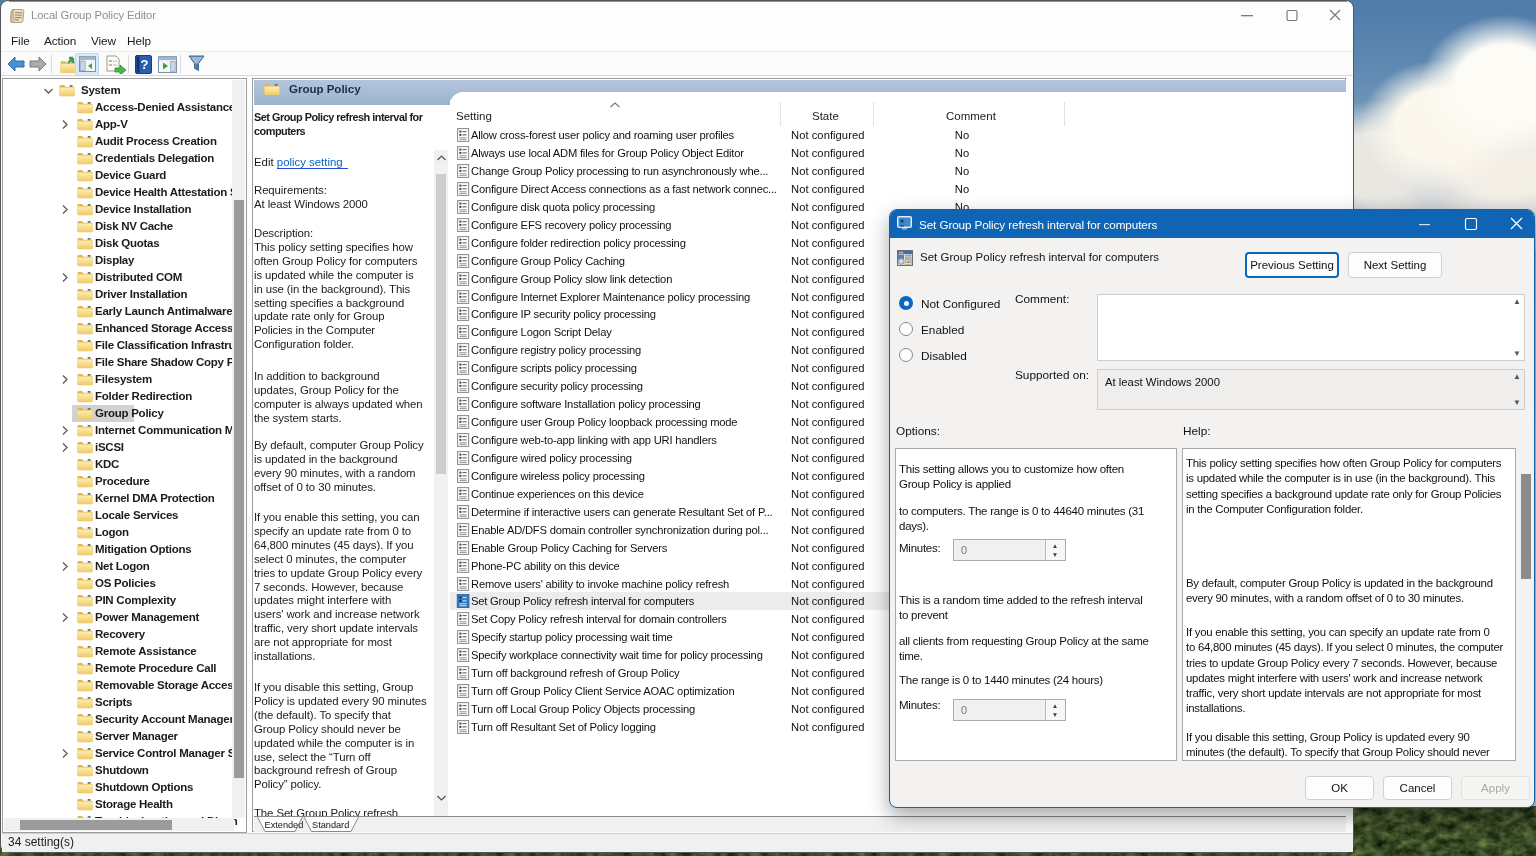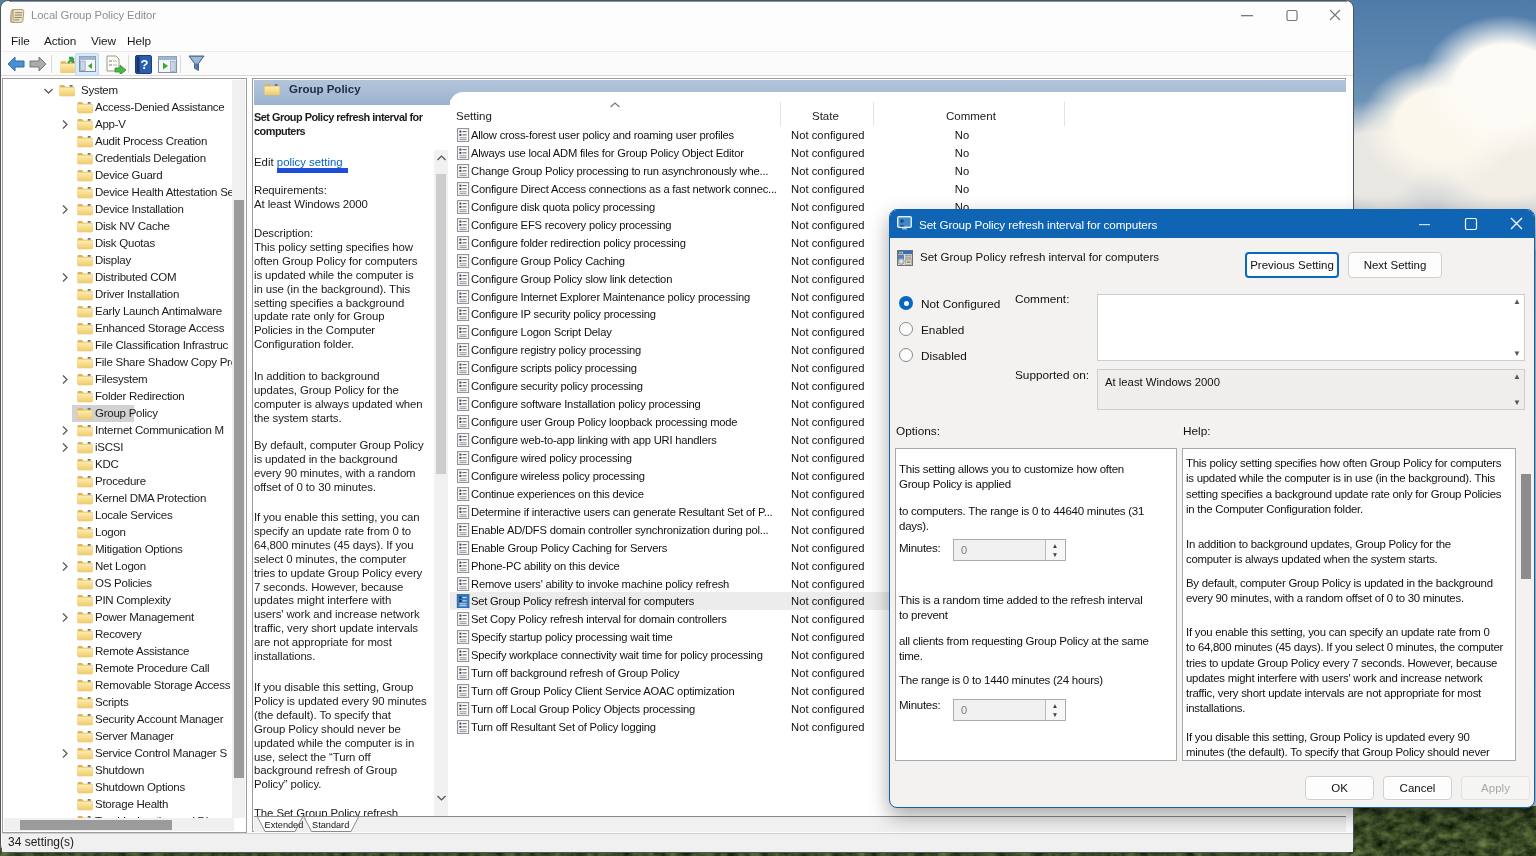--- a/index.html
+++ b/index.html
@@ -18,21 +18,21 @@
 
 
 #win{position:absolute;left:0;top:0;width:1354px;height:853px;background:#fdfdfd;border:1px solid #51565c;border-radius:8px;}
 #title{position:absolute;left:30px;top:8px;font-size:11.3px;letter-spacing:-0.1px;color:#8f9091;}
 .wbtn{position:absolute;top:0;width:14px;height:30px;color:#707070;}
 #menubar{position:absolute;left:0;top:29px;width:100%;height:22px;font-size:11.8px;color:#1a1a1a;letter-spacing:-0.1px;}
 #menubar span{position:absolute;top:4px;}
 #toolbar{position:absolute;left:0;top:50px;width:1352px;height:25px;background:#fbfbfb;border-top:1px solid #ececec;border-bottom:1px solid #d9d9d9;}
 .tsep{position:absolute;top:3px;width:1px;height:18px;background:#d9d9d9;}
 
-#tree{position:absolute;left:1px;top:77px;width:245px;height:755px;background:#fff;border:1px solid #9d9d9d;overflow:hidden;}
+#tree{position:absolute;left:1px;top:77px;width:245px;height:755px;background:#fff;border:1px solid #9d9d9d;overflow:hidden;font-weight:bold;}
 .ti{position:absolute;left:0;height:17px;width:245px;font-size:11.5px;color:#1b1b1b;letter-spacing:-0.25px;white-space:nowrap;}
 .ti .lbl{position:absolute;top:2px;}
 .hl{position:absolute;left:69px;top:0px;width:62px;height:17px;background:#d2d2d2;}
 #treevsb{position:absolute;right:1px;top:1px;width:13px;height:738px;background:#f0f0f0;}
 #treevsbth{position:absolute;left:1.5px;top:120px;width:10px;height:578px;background:#9b9b9b;}
 #treehsb{position:absolute;left:1px;bottom:1px;width:230px;height:13px;background:#f0f0f0;}
 #treehsbth{position:absolute;left:16px;top:1.5px;width:152px;height:10px;background:#9b9b9b;}
 
 #rp{position:absolute;left:251px;top:77px;width:1094px;height:754px;background:#fff;border:1px solid #9d9d9d;}
 #bluehdr{position:absolute;left:1px;top:1px;width:1092px;height:25px;background:linear-gradient(180deg,#b3c5da,#9cb3cf);}
@@ -508,21 +508,21 @@
 </div>
 <div id="rp">
 <div id="bluehdr">
         <svg class="abs" style="left:10px;top:3px" width="16" height="13">
           <use href="#fold"></use>
         </svg>
         <span>Group Policy</span>
       </div>
 <div id="desc">
 <div id="dtitle">Set Group Policy refresh interval for<br>computers</div>
-<div id="dedit">Edit <span style="color:#0563c1;border-bottom:5px solid #1d4ed8;padding-right:5px">policy setting</span></div>
+<div id="dedit">Edit <span style="color:#0563c1;border-bottom:1px solid #1d4ed8;padding-right:5px">policy setting</span></div>
 <div class="p" style="top:79px">Requirements:<br>At least Windows 2000</div>
 <div class="p" style="top:122px">Description:<br>This policy setting specifies how<br>often Group Policy for computers<br>is updated while the computer is<br>in use (in the background). This<br>setting specifies a background<br>update rate only for Group<br>Policies in the Computer<br>Configuration folder.</div>
 <div class="p" style="top:265px">In addition to background<br>updates, Group Policy for the<br>computer is always updated when<br>the system starts.</div>
 <div class="p" style="top:334px">By default, computer Group Policy<br>is updated in the background<br>every 90 minutes, with a random<br>offset of 0 to 30 minutes.</div>
 <div class="p" style="top:406px">If you enable this setting, you can<br>specify an update rate from 0 to<br>64,800 minutes (45 days). If you<br>select 0 minutes, the computer<br>tries to update Group Policy every<br>7 seconds. However, because<br>updates might interfere with<br>users' work and increase network<br>traffic, very short update intervals<br>are not appropriate for most<br>installations.</div>
 <div class="p" style="top:576px">If you disable this setting, Group<br>Policy is updated every 90 minutes<br>(the default). To specify that<br>Group Policy should never be<br>updated while the computer is in<br>use, select the “Turn off<br>background refresh of Group<br>Policy” policy.</div>
 <div class="p" style="top:702px">The Set Group Policy refresh</div>
 <div id="dscroll">
 <svg class="abs" style="left:3px;top:5px" width="9" height="6">
             <path d="M0.5 5 L4.5 1 L8.5 5" stroke="#505050" stroke-width="1.2" fill="none"></path>
@@ -902,21 +902,20 @@
 <div class="obp" style="top:249px">Minutes:</div>
 <div class="spin" style="left:57px;top:250px">
         <span class="z">0</span>
         <div class="sb"></div>
         <div class="ua">▲</div>
         <div class="da">▼</div>
       </div>
 </div>
 <div id="helpbox">
 <div class="hbp" style="top:7px">This policy setting specifies how often Group Policy for computers<br>is updated while the computer is in use (in the background). This<br>setting specifies a background update rate only for Group Policies<br>in the Computer Configuration folder.</div>
-<div class="hbp" style="top:88px">In addition to background updates, Group Policy for the<br>computer is always updated when the system starts.</div>
 <div class="hbp" style="top:127px">By default, computer Group Policy is updated in the background<br>every 90 minutes, with a random offset of 0 to 30 minutes.</div>
 <div class="hbp" style="top:176px">If you enable this setting, you can specify an update rate from 0<br>to 64,800 minutes (45 days). If you select 0 minutes, the computer<br>tries to update Group Policy every 7 seconds. However, because<br>updates might interfere with users' work and increase network<br>traffic, very short update intervals are not appropriate for most<br>installations.</div>
 <div class="hbp" style="top:281px">If you disable this setting, Group Policy is updated every 90<br>minutes (the default). To specify that Group Policy should never</div>
 </div>
 <div class="abs" style="left:631px;top:264px;width:10px;height:105px;background:#8c8c8c"></div>
 <div class="okbtn" style="left:415px;background:#fdfdfd;border:1px solid #d0d0d0;color:#111">OK</div>
 <div class="okbtn" style="left:493px;background:#fdfdfd;border:1px solid #d0d0d0;color:#111">Cancel</div>
 <div class="okbtn" style="left:571px;background:#f5f5f4;border:1px solid #e2e2e0;color:#a8a8a6">Apply</div>
 </div>
 </body></html>

